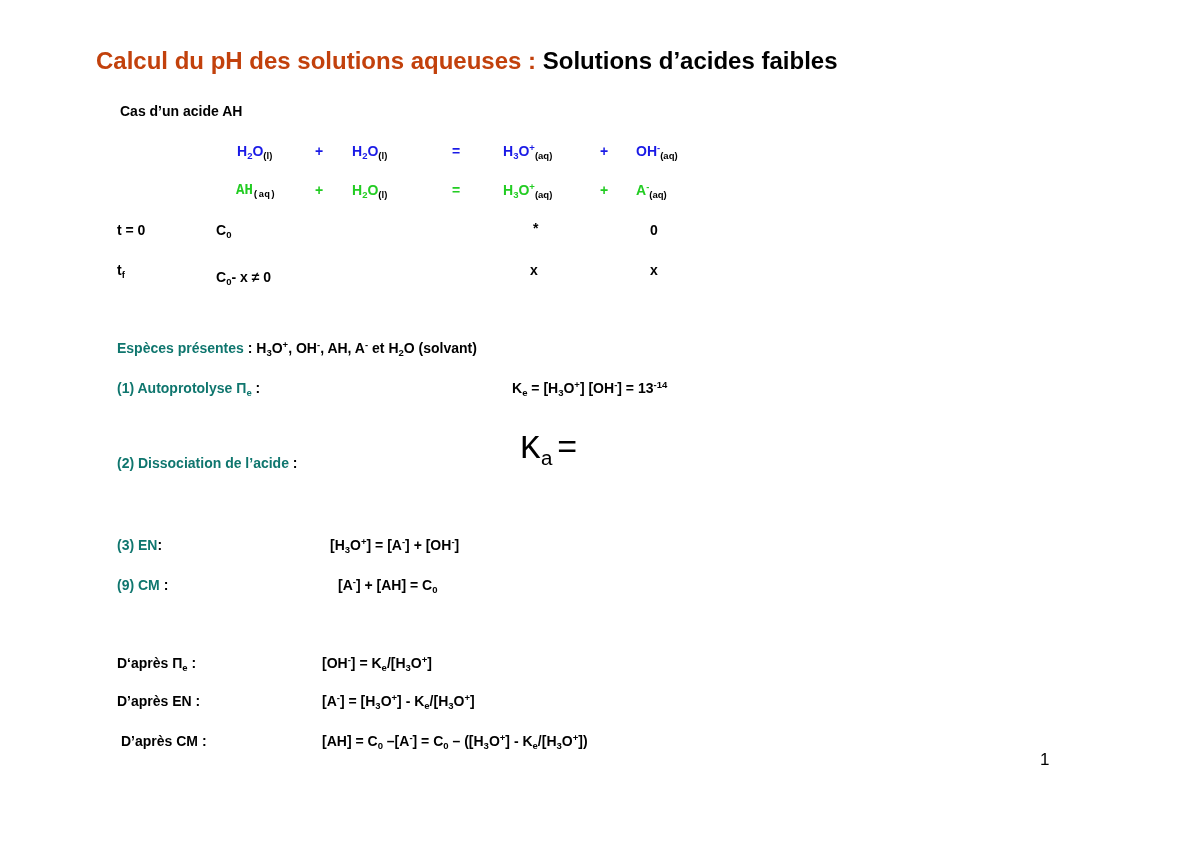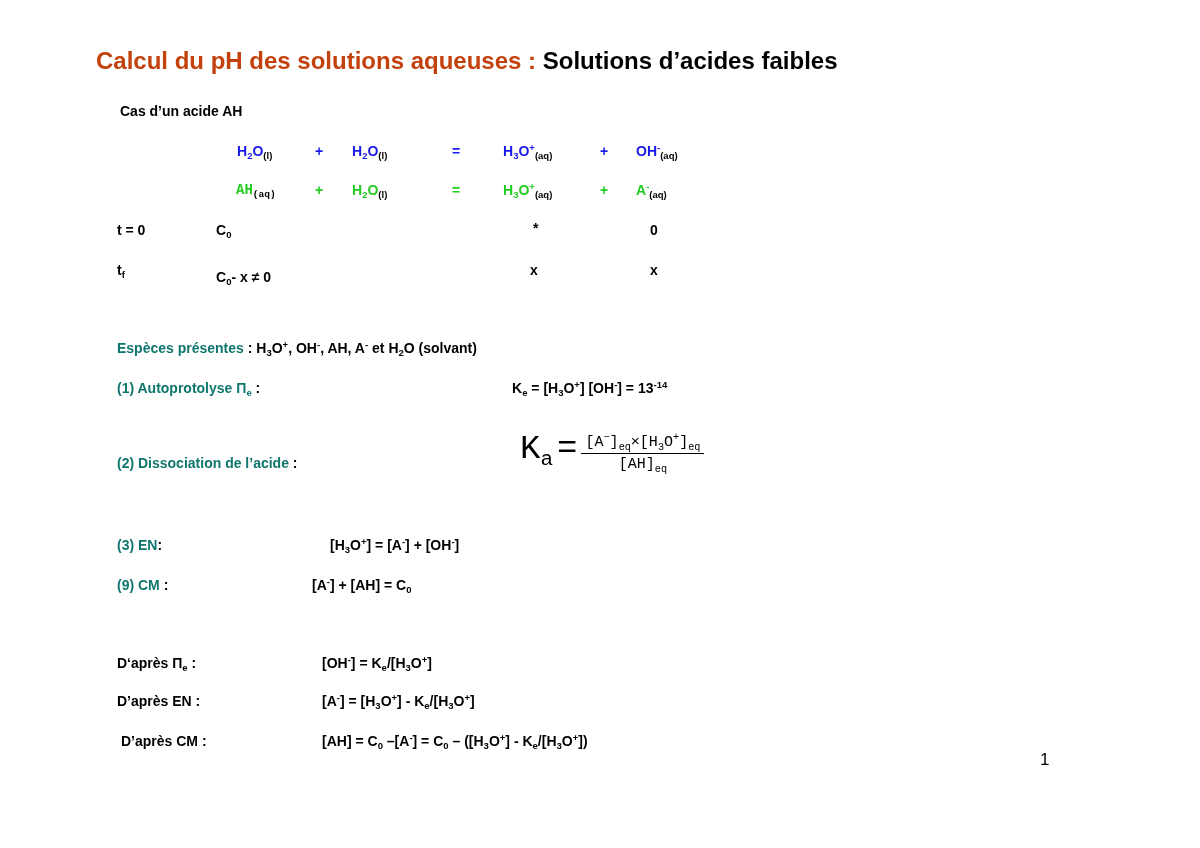--- a/index.html
+++ b/index.html
@@ -83,33 +83,30 @@
   <span class="pink">(1) Autoprotolyse Π</span><sub class="pink">e</sub><span> :</span>
 </div>
 <div class="abs b" style="left:512px;top:380px;">
   <span>K</span><sub>e</sub><span> = [H</span><sub>3</sub><span>O</span><sup>+</sup><span>] [OH</span><sup>-</sup><span>] = 13</span><sup>-14</sup>
 </div>
 
 <div class="abs b" style="left:117px;top:455px;">
   <span class="pink">(2) Dissociation de l’acide</span><span> :</span>
 </div>
 <div class="abs" style="left:520px;top:430px;font-family:Liberation Mono, monospace;">
-  <span class="ka"><span>K</span><sub>a</sub></span><span class="eqsign">=</span><span class="frac">
-    <span class="num"><span>[A</span><sup>−</sup><span>]</span><sub>eq</sub><span>×[H</span><sub>3</sub><span>O</span><sup>+</sup><span>]</span><sub>eq</sub></span>
-    <span class="den"><span>[AH]</span><sub>eq</sub></span>
-  </span>
+  <span class="ka"><span>K</span><sub>a</sub></span><span class="eqsign">=</span>
 </div>
 
 <div class="abs b" style="left:117px;top:537px;"><span class="pink">(3) EN</span><span>:</span></div>
 <div class="abs b" style="left:330px;top:537px;">
   <span>[H</span><sub>3</sub><span>O</span><sup>+</sup><span>] = [A</span><sup>-</sup><span>] + [OH</span><sup>-</sup><span>]</span>
 </div>
 
 <div class="abs b" style="left:117px;top:577px;"><span class="pink">(9) CM</span><span> :</span></div>
-<div class="abs b" style="left:312px;top:577px;">
+<div class="abs b" style="left:338px;top:577px;">
   <span>[A</span><sup>-</sup><span>] + [AH] = C</span><sub>0</sub>
 </div>
 
 <div class="abs b" style="left:117px;top:655px;"><span>D‘après Π</span><sub>e</sub><span> :</span></div>
 <div class="abs b" style="left:322px;top:655px;">
   <span>[OH</span><sup>-</sup><span>] = K</span><sub>e</sub><span>/[H</span><sub>3</sub><span>O</span><sup>+</sup><span>]</span>
 </div>
 
 <div class="abs b" style="left:117px;top:693px;">D’après EN :</div>
 <div class="abs b" style="left:322px;top:693px;">

